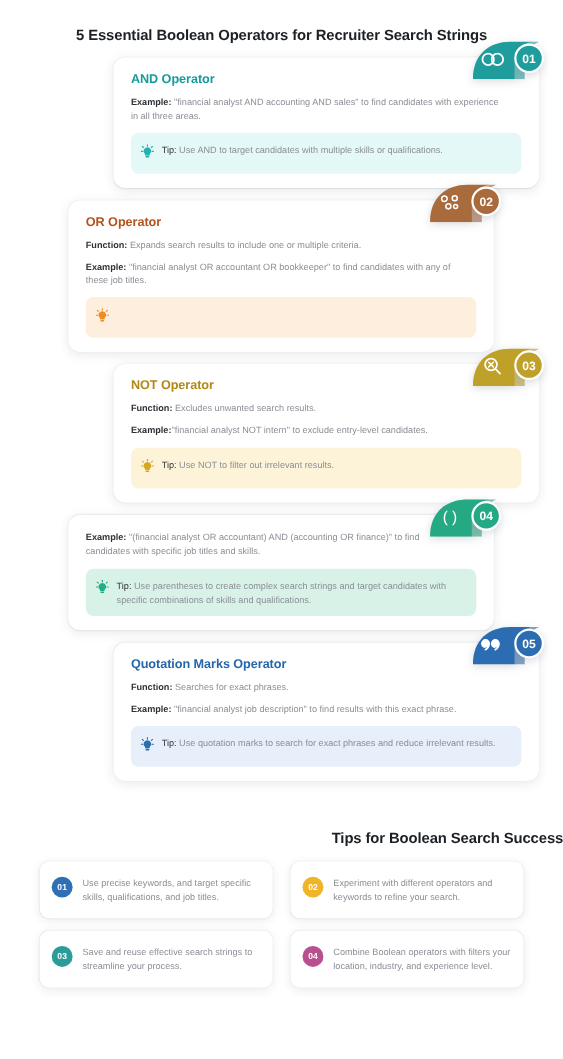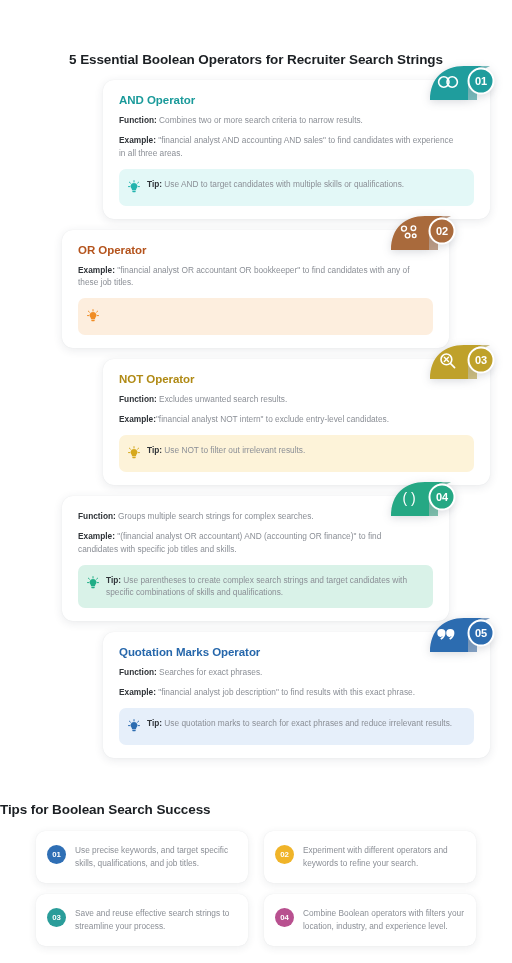--- a/index.html
+++ b/index.html
@@ -13,25 +13,25 @@
     position: relative;
   }
 
   
   .main-title {
     text-align: center;
     font-size: 13.5px;
     font-weight: bold;
     color: #1c2024;
     letter-spacing: -0.1px;
-    padding-top: 52px;
+    padding-top: 24px;
   }
 
   .section-title {
-    text-align: left;
+    text-align: right;
     font-size: 13.5px;
     font-weight: bold;
     color: #1c2024;
     letter-spacing: -0.1px;
     margin-top: 44px;
   }
 
   
   .cards {
     margin-top: 13px;
@@ -74,21 +74,21 @@
     gap: 7px;
     border-radius: 7px;
     padding: 9px 11px 9px 9px;
     margin-top: 9px;
   }
   .tipbox .tip-text {
     font-size: 8.3px;
     line-height: 1.55;
     color: #8b8f96;
   }
-  .tipbox .tip-text b { color: #2f3338; font-weight: bold; }
+  .tipbox .tip-text b { color: #2f3338; font-weight: normal; }
 
   .bulb { flex: 0 0 auto; margin-top: 1px; }
 
   
   .badge {
     position: absolute;
     top: -18px;
     right: -6px;
     width: 74px;
     height: 38px;
@@ -150,21 +150,20 @@
             <g transform="translate(26,20)">
               <g fill="none" stroke="#ffffff" stroke-width="1.6">
                 <circle cx="-4.2" cy="0" r="5.2"></circle>
                 <circle cx="4.2" cy="0" r="5.2"></circle>
               </g>
             </g>
             <circle cx="59" cy="19" r="12.5" fill="#1f9d9d" stroke="#ffffff" stroke-width="2"></circle>
             <text x="59" y="23" text-anchor="middle" fill="#ffffff" font-family="Liberation Sans, sans-serif" font-size="11" font-weight="bold">01</text>
           </svg></div>
         <div class="card-title" style="color:#1a9a9a">AND Operator</div>
-        <div class="card-line"><b>Function:</b><span> Combines two or more search criteria to narrow results.</span></div>
         <div class="card-line"><b>Example:</b><span> "financial analyst AND accounting AND sales" to find candidates with experience in all three areas.</span></div>
         <div class="tipbox" style="background:#e3f8f7">
           <span class="bulb"><svg width="12" height="13" viewBox="0 0 12 13">
               <g stroke="#22b3ae" stroke-width="1" stroke-linecap="round">
                 <line x1="6" y1="0.6" x2="6" y2="2"></line>
                 <line x1="1.4" y1="2.2" x2="2.4" y2="3.1"></line>
                 <line x1="10.6" y1="2.2" x2="9.6" y2="3.1"></line>
                 <line x1="0.5" y1="6.6" x2="1.8" y2="6.6"></line>
                 <line x1="11.5" y1="6.6" x2="10.2" y2="6.6"></line>
               </g>
@@ -185,20 +184,21 @@
                 <circle cx="-5" cy="-3.4" r="2.5"></circle>
                 <circle cx="4.4" cy="-3.8" r="2.3"></circle>
                 <circle cx="-1.4" cy="3.6" r="2.3"></circle>
                 <circle cx="5.2" cy="3.8" r="1.8"></circle>
               </g>
             </g>
             <circle cx="59" cy="19" r="12.5" fill="#a96a3c" stroke="#ffffff" stroke-width="2"></circle>
             <text x="59" y="23" text-anchor="middle" fill="#ffffff" font-family="Liberation Sans, sans-serif" font-size="11" font-weight="bold">02</text>
           </svg></div>
         <div class="card-title" style="color:#b4531c">OR Operator</div>
+        <div class="card-line"><b>Function:</b><span> Expands search results to include one or multiple criteria.</span></div>
         <div class="card-line"><b>Example:</b><span> "financial analyst OR accountant OR bookkeeper" to find candidates with any of these job titles.</span></div>
         <div class="tipbox" style="background:#fdeede">
           <span class="bulb"><svg width="12" height="13" viewBox="0 0 12 13">
               <g stroke="#f08c24" stroke-width="1" stroke-linecap="round">
                 <line x1="6" y1="0.6" x2="6" y2="2"></line>
                 <line x1="1.4" y1="2.2" x2="2.4" y2="3.1"></line>
                 <line x1="10.6" y1="2.2" x2="9.6" y2="3.1"></line>
                 <line x1="0.5" y1="6.6" x2="1.8" y2="6.6"></line>
                 <line x1="11.5" y1="6.6" x2="10.2" y2="6.6"></line>
               </g>
@@ -247,21 +247,20 @@
       <div class="card">
         <div class="badge"><svg viewBox="0 0 74 38" width="74" height="38">
             <path d="M8 38 C8 16 22 4 42 4 L62 4 C50 6 46 16 46 24 L46 38 Z" fill="#25a884"></path>
             <path d="M46 38 L46 24 C46 16 50 6 62 4 L68 4 C58 8 55 18 55 26 L55 38 Z" fill="#1d8f70" opacity="0.55"></path>
             <g transform="translate(26,20)">
               <text x="0" y="4.6" text-anchor="middle" fill="#ffffff" font-family="Liberation Sans, sans-serif" font-size="14">( )</text>
             </g>
             <circle cx="59" cy="19" r="12.5" fill="#25a884" stroke="#ffffff" stroke-width="2"></circle>
             <text x="59" y="23" text-anchor="middle" fill="#ffffff" font-family="Liberation Sans, sans-serif" font-size="11" font-weight="bold">04</text>
           </svg></div>
-        <div class="card-line"><b>Function:</b><span> Groups multiple search strings for complex searches.</span></div>
         <div class="card-line"><b>Example:</b><span>  "(financial analyst OR accountant) AND (accounting OR finance)" to find candidates with specific job titles and skills.</span></div>
         <div class="tipbox" style="background:#d9f2e8">
           <span class="bulb"><svg width="12" height="13" viewBox="0 0 12 13">
               <g stroke="#1fae86" stroke-width="1" stroke-linecap="round">
                 <line x1="6" y1="0.6" x2="6" y2="2"></line>
                 <line x1="1.4" y1="2.2" x2="2.4" y2="3.1"></line>
                 <line x1="10.6" y1="2.2" x2="9.6" y2="3.1"></line>
                 <line x1="0.5" y1="6.6" x2="1.8" y2="6.6"></line>
                 <line x1="11.5" y1="6.6" x2="10.2" y2="6.6"></line>
               </g>

